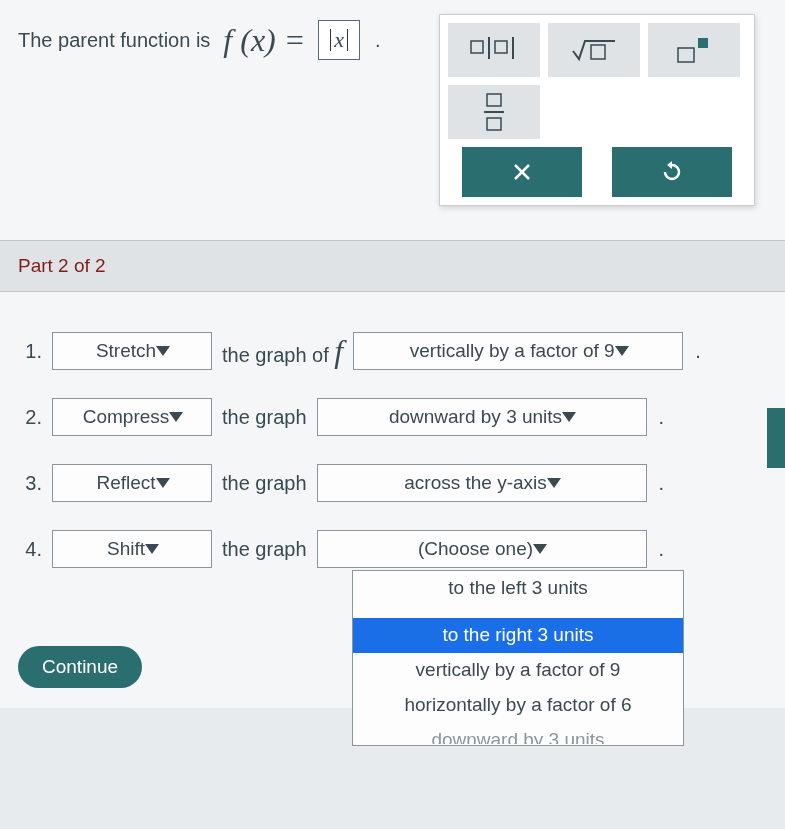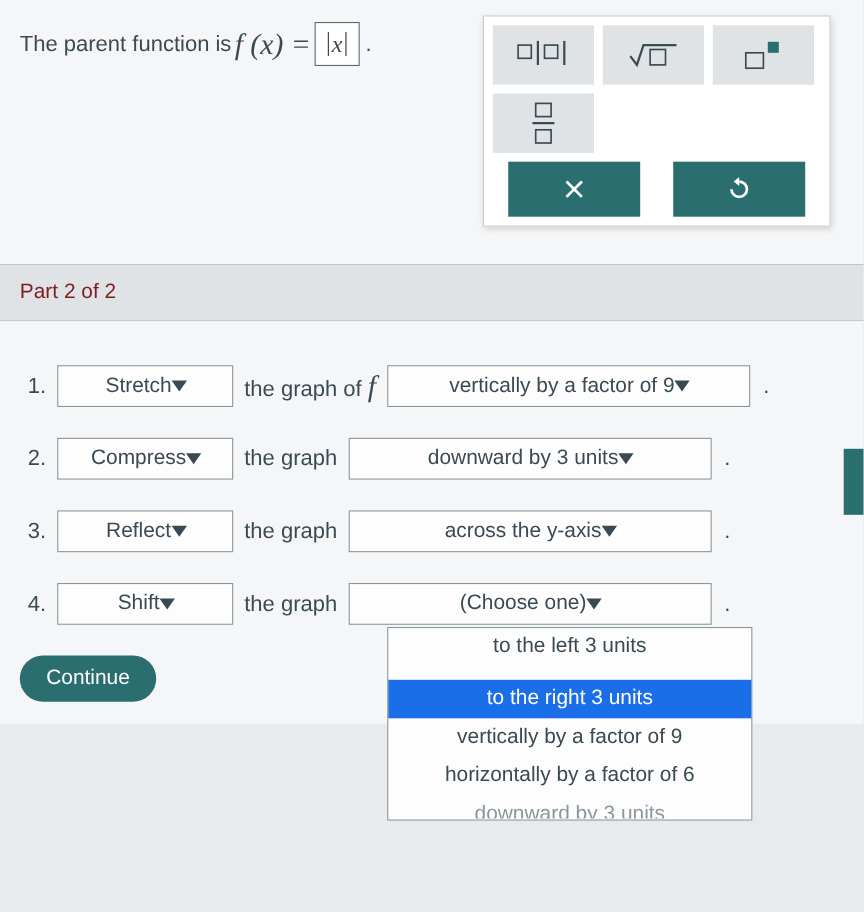--- a/index.html
+++ b/index.html
@@ -14,23 +14,23 @@
 }
 .top-section {
   background: #f5f6f7;
   padding: 20px 18px 30px 18px;
   position: relative;
   height: 240px;
 }
 .prompt-line {
   display: flex;
   align-items: center;
-  gap: 3px;
-}
-.math-f { font-style: italic; font-family: 'Times New Roman', serif; font-size: 27px; }
+  gap: 13px;
+}
+.math-f { font-style: italic; font-family: 'Times New Roman', serif; font-size: 32px; }
 .answer-box {
   border: 1px solid #5a6b74;
   background: #fff;
   padding: 6px 10px;
   display: inline-flex;
   align-items: center;
   font-family: 'Times New Roman', serif;
   font-size: 22px;
 }
 .abs-bar { display:inline-block; width:1px; height:22px; background:#333; margin:0 1px; vertical-align:middle;}
@@ -139,20 +139,21 @@
 }
 .option.cut { height: 22px; overflow: hidden; color: #8a969c;}
 .continue-btn {
   background: #2a6e70;
   color: #fff;
   border: none;
   border-radius: 22px;
   padding: 10px 24px;
   font-size: 19px;
   cursor: pointer;
+  margin-top: 50px;
 }
 .side-cut {
   position:absolute;
   right:0; top: 408px;
   width: 18px; height: 60px;
   background:#2a6e70;
 }
 </style>
 </head>
 <body>

